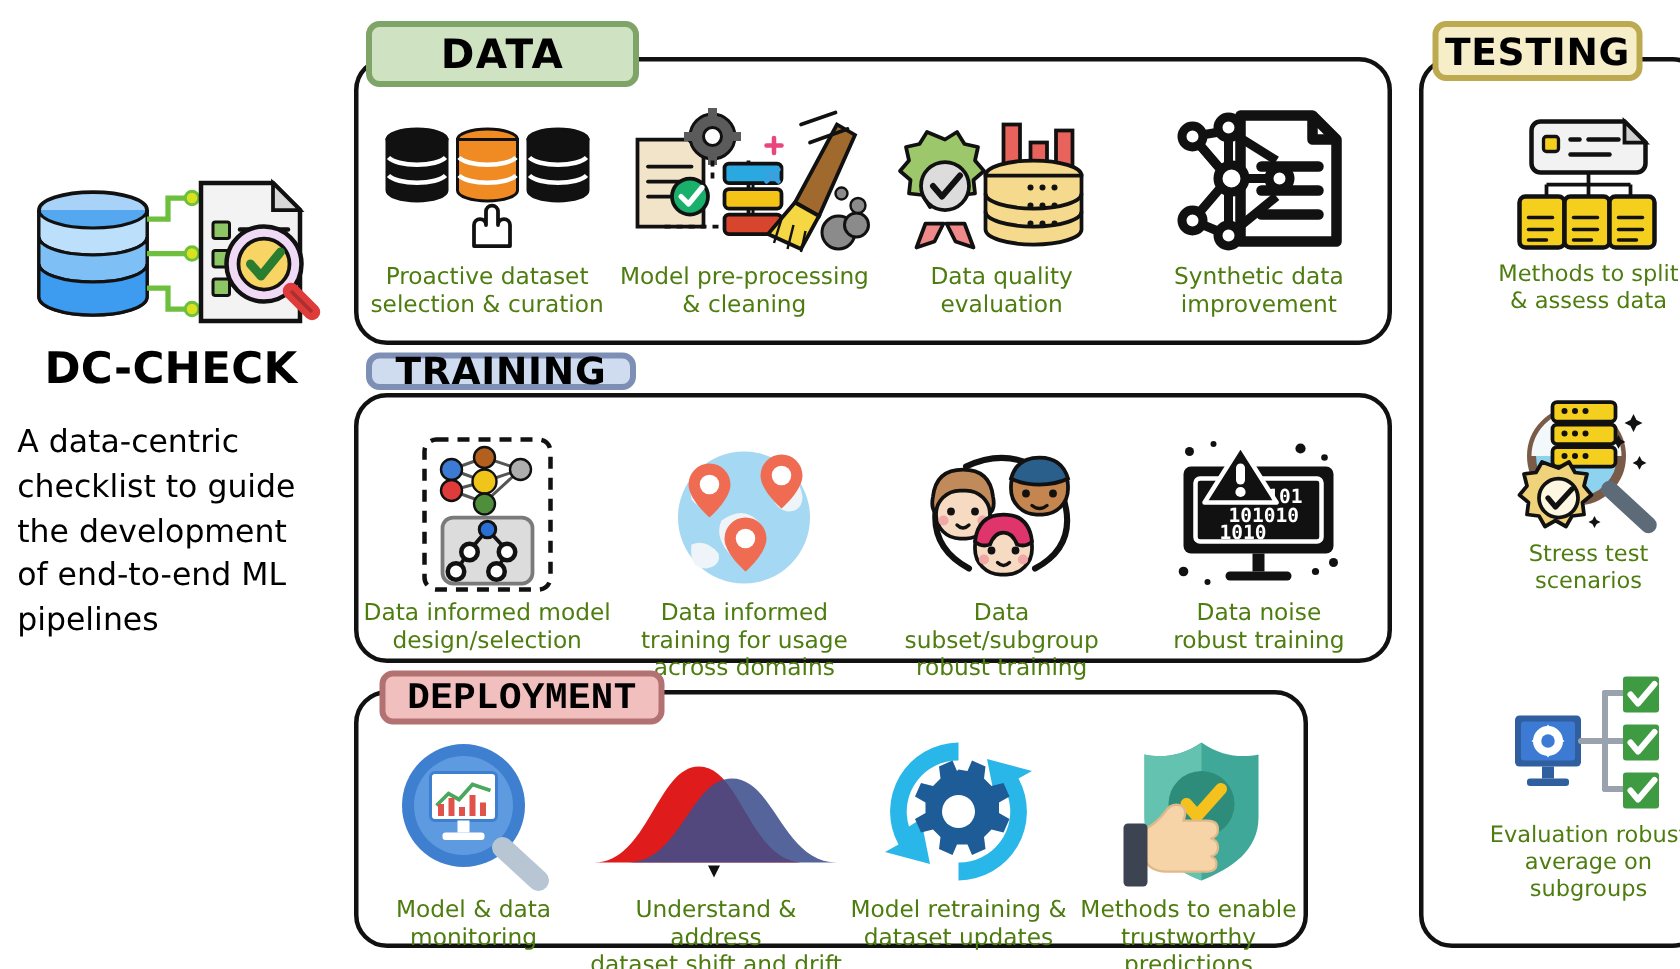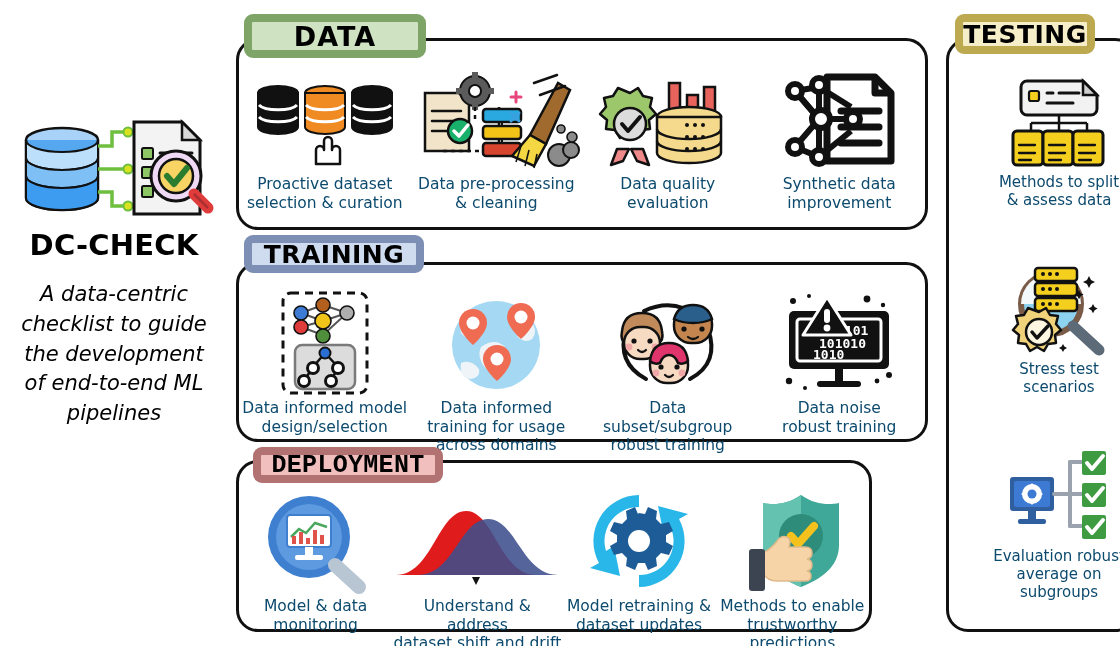--- a/index.html
+++ b/index.html
@@ -16,75 +16,75 @@
   .brand{
     position:absolute;left:0;top:112px;width:228px;
     display:flex;flex-direction:column;align-items:center;
   }
   .brand-logo{width:200px;height:110px;display:block;}
   .brand-title{
     font-size:29px;font-weight:bold;letter-spacing:.2px;
     color:#000;margin-top:6px;font-family:"DejaVu Sans","Liberation Sans",sans-serif;
   }
   .brand-tagline{
-    margin-top:18px;font-style:italic;font-size:21px;line-height:1.42;
-    text-align:center;color:#000;width:205px;
+    margin-top:18px;font-size:21px;line-height:1.42;
+    color:#000;width:205px;
   }
 
   
   .panel{
     position:absolute;
     border:3px solid #111;
     border-radius:22px;
     background:#fff;
     box-sizing:border-box;
   }
   .panel-row{
     position:absolute;left:0;right:0;top:26px;bottom:6px;
     display:flex;align-items:flex-start;justify-content:space-around;
   }
   .badge{
     position:absolute;
     z-index:5;
-    border:8px solid #b91c1c;
+    border:4px solid #b91c1c;
     border-radius:9px;
     font-weight:bold;
     display:flex;align-items:center;justify-content:center;
     box-sizing:border-box;
     font-family:"DejaVu Sans","Liberation Sans",sans-serif;
   }
 
   
   #panel-data{left:236px;top:38px;width:692px;height:192px;}
   #badge-data{left:244px;top:14px;width:182px;height:44px;
       background:#cfe2c2;border-color:#7fa468;font-size:27px;letter-spacing:1px;}
 
   #panel-training{left:236px;top:262px;width:692px;height:180px;}
-  #badge-training{left:244px;top:235px;width:180px;height:38px;
+  #badge-training{left:244px;top:235px;width:180px;height:25px;
       background:#cfdcf0;border-color:#7e8fb5;font-size:25px;letter-spacing:.5px;}
 
   #panel-deployment{left:236px;top:460px;width:636px;height:172px;}
   #badge-deployment{left:253px;top:447px;width:190px;height:36px;
       background:#f2bfbf;border-color:#b37272;font-size:25px;letter-spacing:.3px;font-family:Liberation Mono, monospace;}
 
   #panel-testing{left:946px;top:38px;width:191px;height:594px;
       display:flex;flex-direction:column;align-items:flex-end;justify-content:space-around;padding-top:8px;}
   #badge-testing{left:955px;top:14px;width:140px;height:40px;
       background:#f6eec8;border-color:#bda94f;font-size:25px;letter-spacing:.5px;}
 
   
   .item{
     display:flex;flex-direction:column;align-items:center;
     width:170px;
   }
   .item .icon{
     height:104px;display:flex;align-items:center;justify-content:center;
   }
   .item .lbl{
-    margin-top:4px;text-align:center;font-size:15.5px;line-height:1.2;color:#0c4a6e;
+    margin-top:4px;text-align:center;font-size:15.5px;line-height:1.2;color:#4d7c0f;
   }
   #panel-testing .item{width:150px;}
   #panel-testing .item .icon{height:92px;}
   #panel-testing .item .lbl{font-size:15px;}
 
   svg{display:block;overflow:visible;}
 </style>
 </head>
 <body>
 
@@ -234,21 +234,21 @@
               <line x1="100" y1="44" x2="108" y2="52"></line>
                 <line x1="108" y1="44" x2="100" y2="52"></line>
             </g>
             <g fill="#8b8b8b" stroke="#111" stroke-width="1.6">
               <circle cx="150" cy="60" r="4"></circle>
                 <circle cx="161" cy="68" r="5"></circle>
             </g>
           </svg>
         </span>
         <div class="lbl">
-          <span>Data pre-processing</span><br>
+          <span>Model pre-processing</span><br>
           <span>&amp; cleaning</span>
         </div>
       </div>
 
       <div class="item">
         <span class="icon">
           <svg viewBox="0 0 130 100" width="130" height="100">
             <g stroke="#111" stroke-width="2.5">
               <rect x="66" y="14" width="11" height="36" fill="#e8635c"></rect>
               <rect x="84" y="26" width="11" height="26" fill="#e8635c"></rect>

